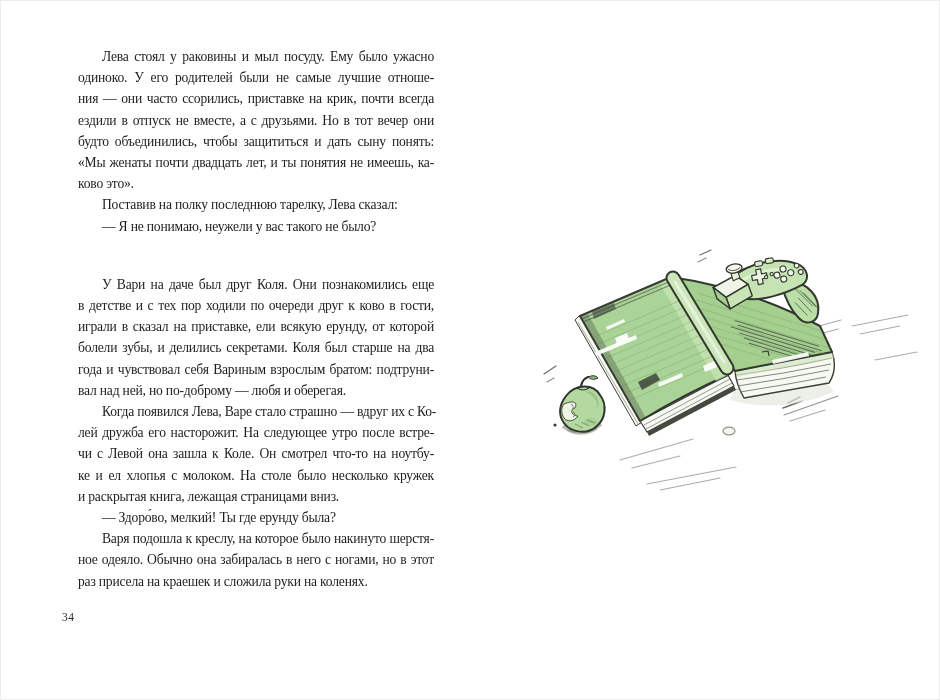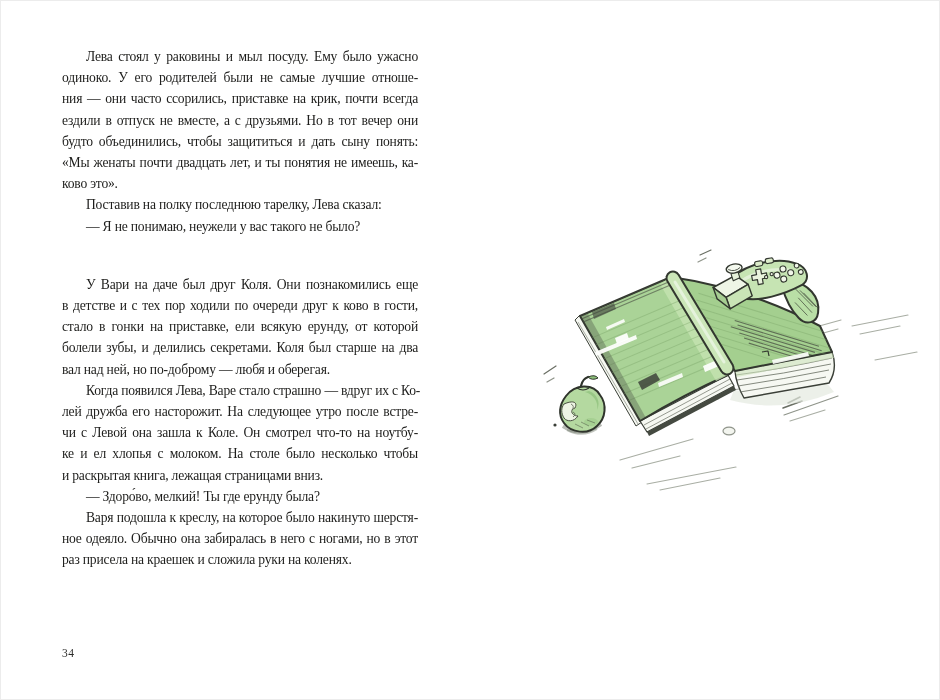--- a/index.html
+++ b/index.html
@@ -3,30 +3,30 @@
 <meta charset="utf-8">
 <style>
   html,body{margin:0;padding:0;background:#ffffff;}
   body{width:940px;height:700px;overflow:hidden;}
   .page{
     position:relative;width:940px;height:700px;background:#ffffff;
     font-family:"Liberation Serif","DejaVu Serif",serif;
     box-shadow:inset 0 0 0 1px #ececec;
   }
   .text-col{
-    position:absolute;left:62px;top:46px;width:356px;
+    position:absolute;left:78px;top:46px;width:356px;
     color:#1d1d1b;font-size:13.6px;line-height:21.2px;letter-spacing:-0.2px;
   }
   .para{margin:0;}
   .para.gap{margin-top:37px;}
   .line{text-align:justify;text-align-last:justify;white-space:nowrap;}
   .line.last{text-align-last:left;}
   .line.first{text-indent:24px;}
   .page-num{
-    position:absolute;left:62px;top:647px;
+    position:absolute;left:62px;top:611px;
     font-size:11.5px;color:#2b2b29;letter-spacing:0.5px;
   }
   .illus{position:absolute;left:520px;top:168px;width:420px;height:360px;}
   .illus svg{display:block;width:100%;height:100%;}
 </style>
 </head>
 <body>
 
 <div class="page">
 
@@ -42,29 +42,30 @@
       </div>
       <div class="para">
         <div class="line first last">Поставив на полку последнюю тарелку, Лева сказал:</div>
       </div>
       <div class="para">
         <div class="line first last">— Я не понимаю, неужели у вас такого не было?</div>
       </div>
       <div class="para gap">
         <div class="line first">У Вари на даче был друг Коля. Они познакомились еще</div>
         <div class="line">в детстве и с тех пор ходили по очереди друг к ково в гости,</div>
-        <div class="line">стало в гонки на приставке, ели всякую ерунду, от которой</div>
+        <div class="line">играли в сказал на приставке, ели всякую ерунду, от которой</div>
         <div class="line">болели зубы, и делились секретами. Коля был старше на два</div>
+        <div class="line">года и чувствовал себя Вариным взрослым братом: подтруни-</div>
         <div class="line last">вал над ней, но по-доброму — любя и оберегая.</div>
       </div>
       <div class="para">
         <div class="line first">Когда появился Лева, Варе стало страшно — вдруг их с Ко-</div>
         <div class="line">лей дружба его насторожит. На следующее утро после встре-</div>
         <div class="line">чи с Левой она зашла к Коле. Он смотрел что-то на ноутбу-</div>
-        <div class="line">ке и ел хлопья с молоком. На столе было несколько чтобы</div>
+        <div class="line">ке и ел хлопья с молоком. На столе было несколько кружек</div>
         <div class="line last">и раскрытая книга, лежащая страницами вниз.</div>
       </div>
       <div class="para">
         <div class="line first last">— Здоро́во, мелкий! Ты где ерунду была?</div>
       </div>
       <div class="para">
         <div class="line first">Варя подошла к креслу, на которое было накинуто шерстя-</div>
         <div class="line">ное одеяло. Обычно она забиралась в него с ногами, но в этот</div>
         <div class="line last">раз присела на краешек и сложила руки на коленях.</div>
       </div>

